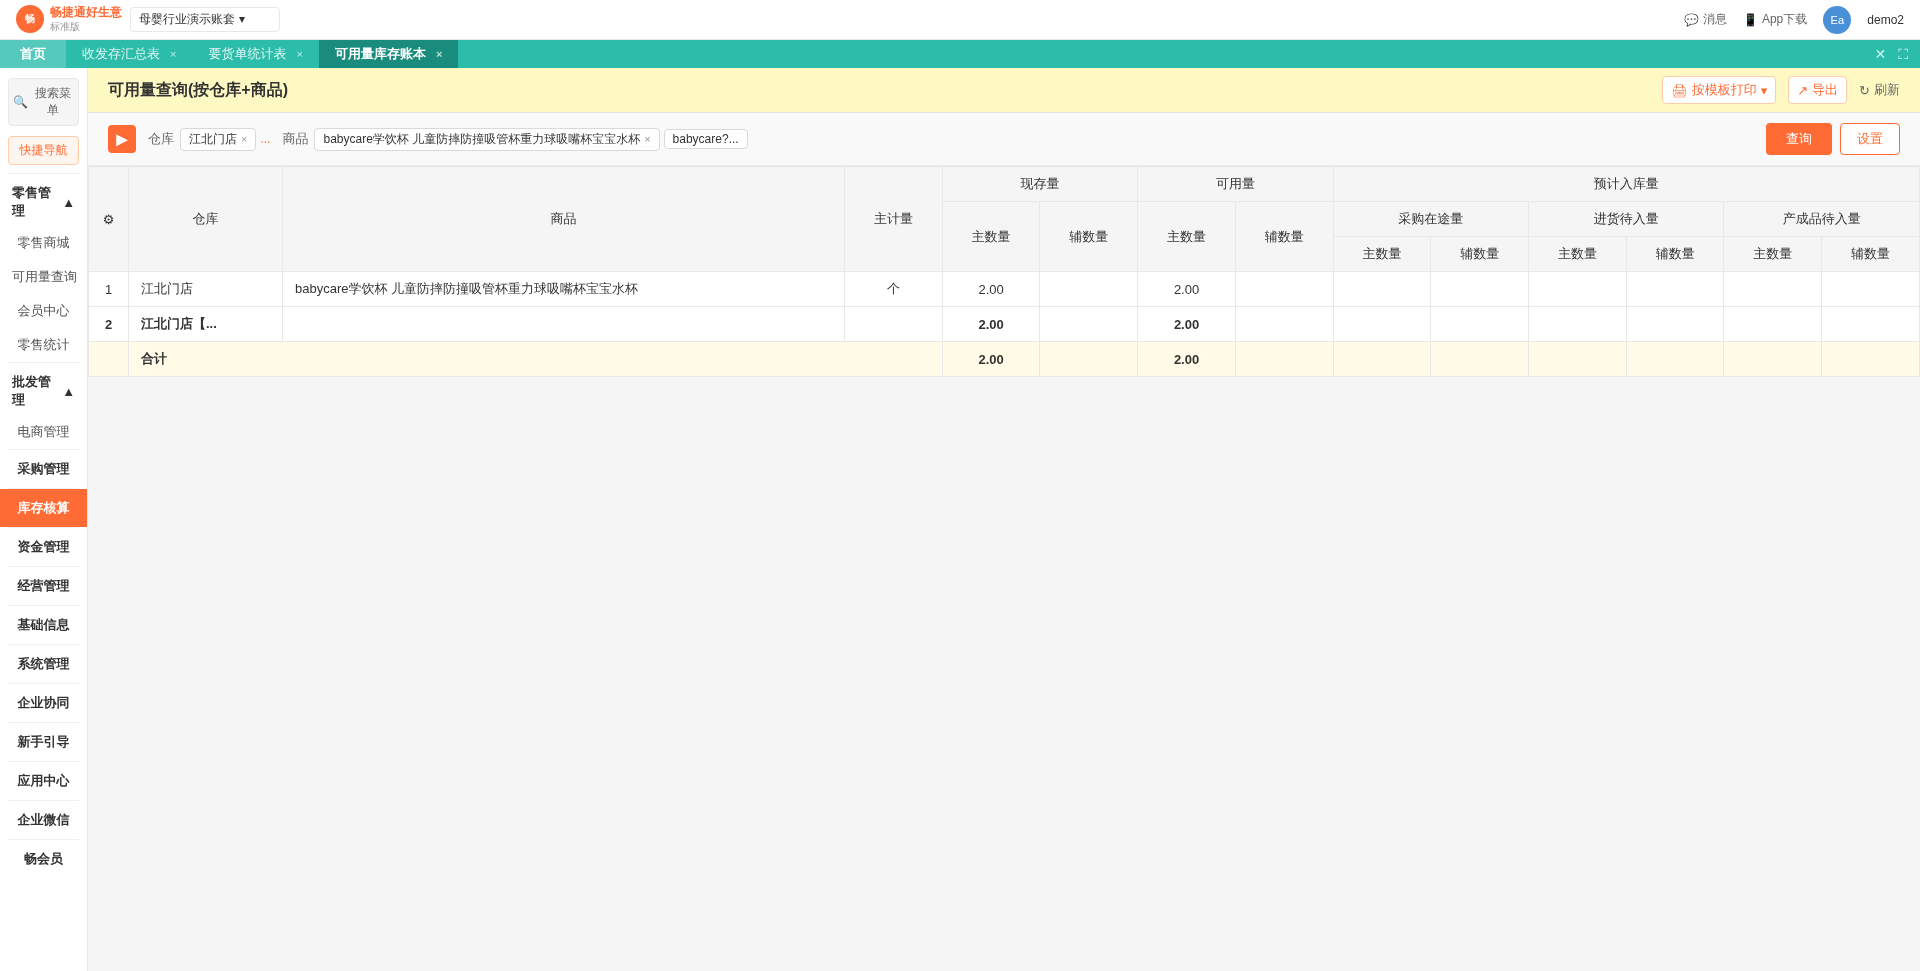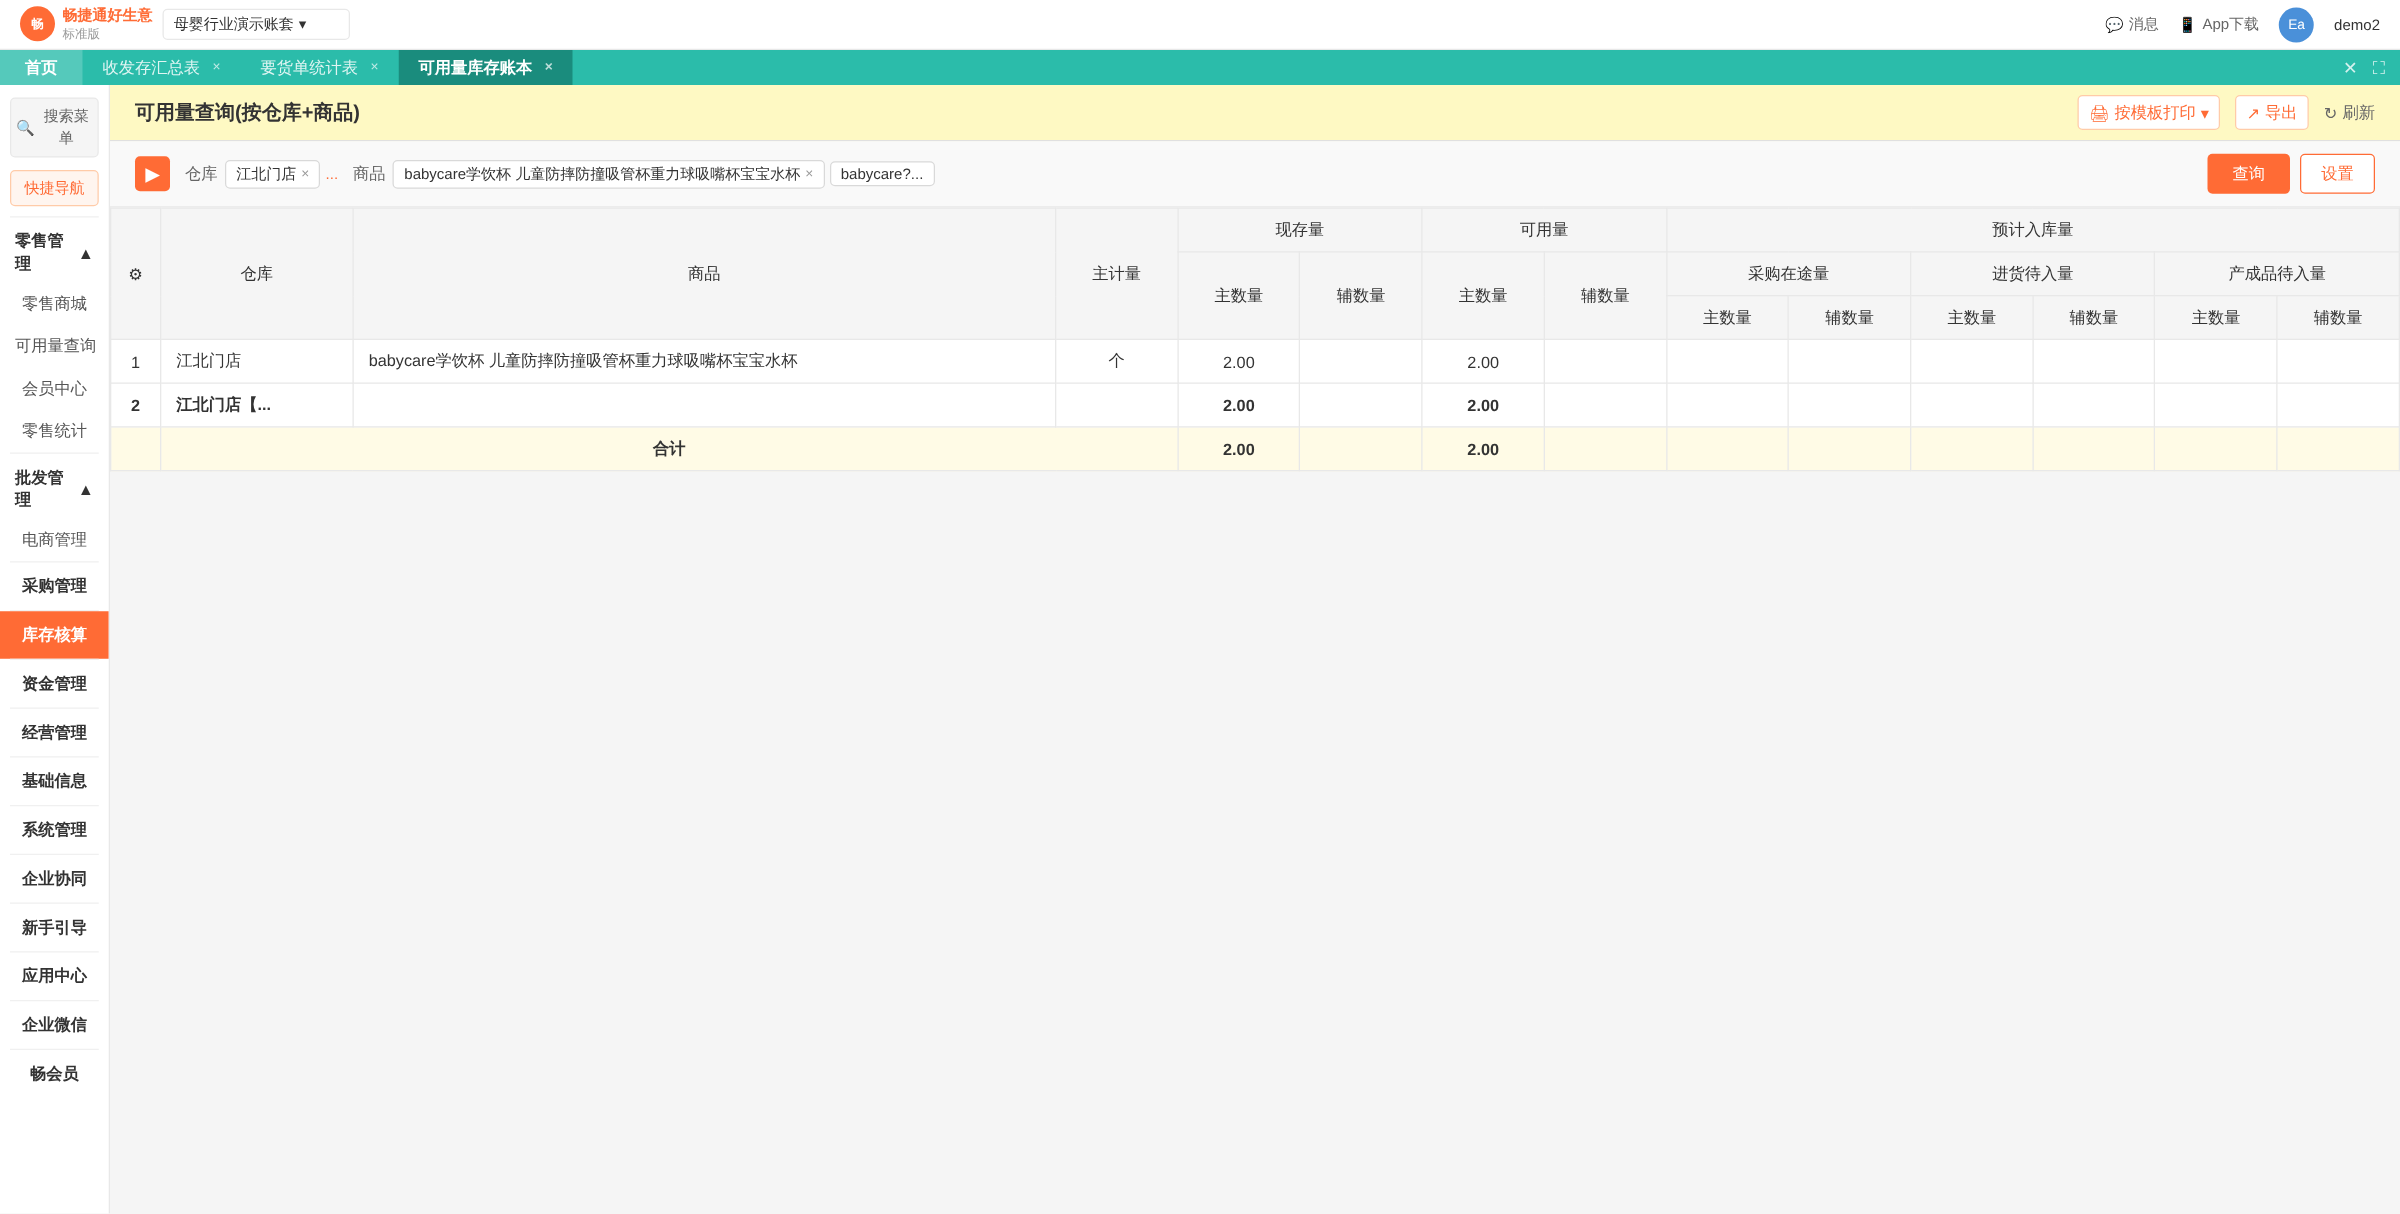--- a/index.html
+++ b/index.html
@@ -372,21 +372,21 @@
             <td></td>
             <td></td>
             <td></td>
             <td></td>
             <td></td>
           </tr>
         </tbody>
         <tfoot>
           <tr class="summary">
             <td></td>
-            <td colspan="3" style="text-align:center; font-weight:bold;">合计</td>
+            <td colspan="3" style="text-align:left; font-weight:bold;">合计</td>
             <td style="font-weight:bold;">2.00</td>
             <td></td>
             <td style="font-weight:bold;">2.00</td>
             <td></td>
             <td></td>
             <td></td>
             <td></td>
             <td></td>
             <td></td>
             <td></td>

